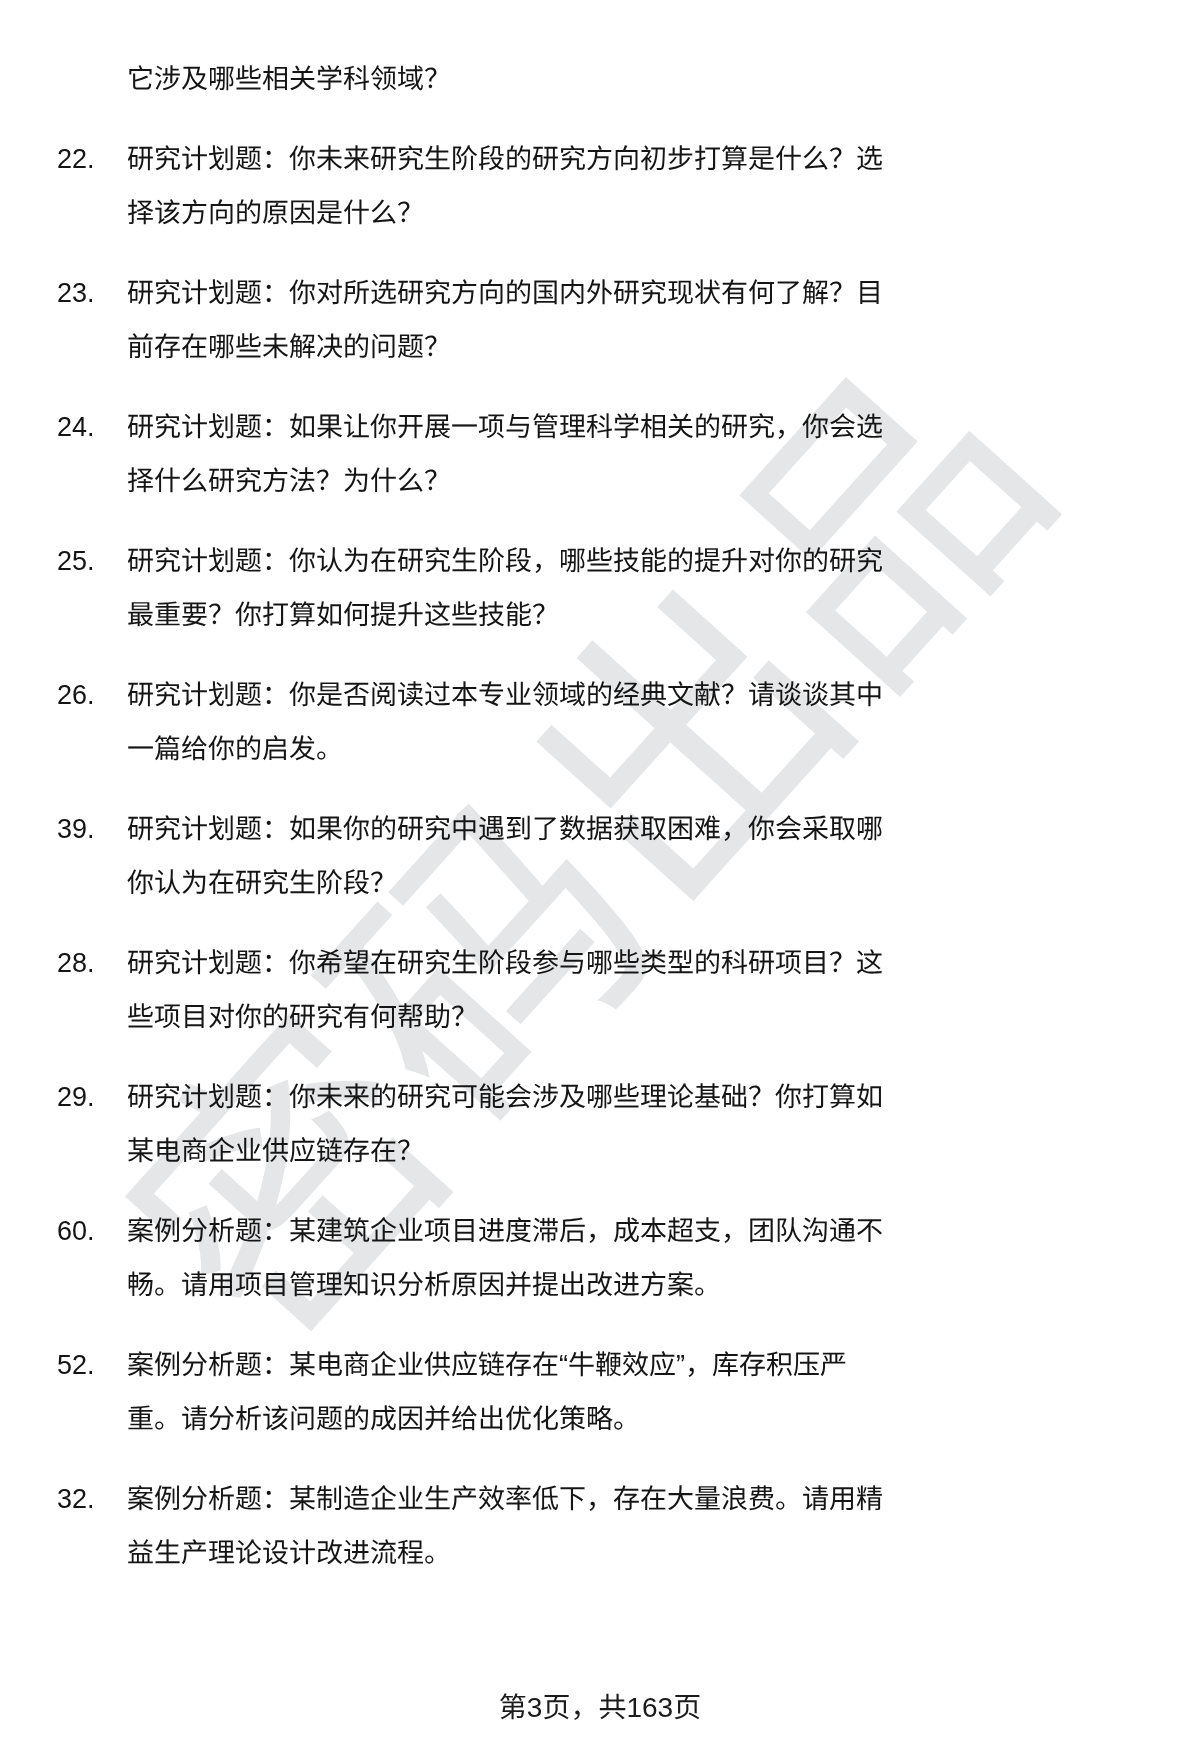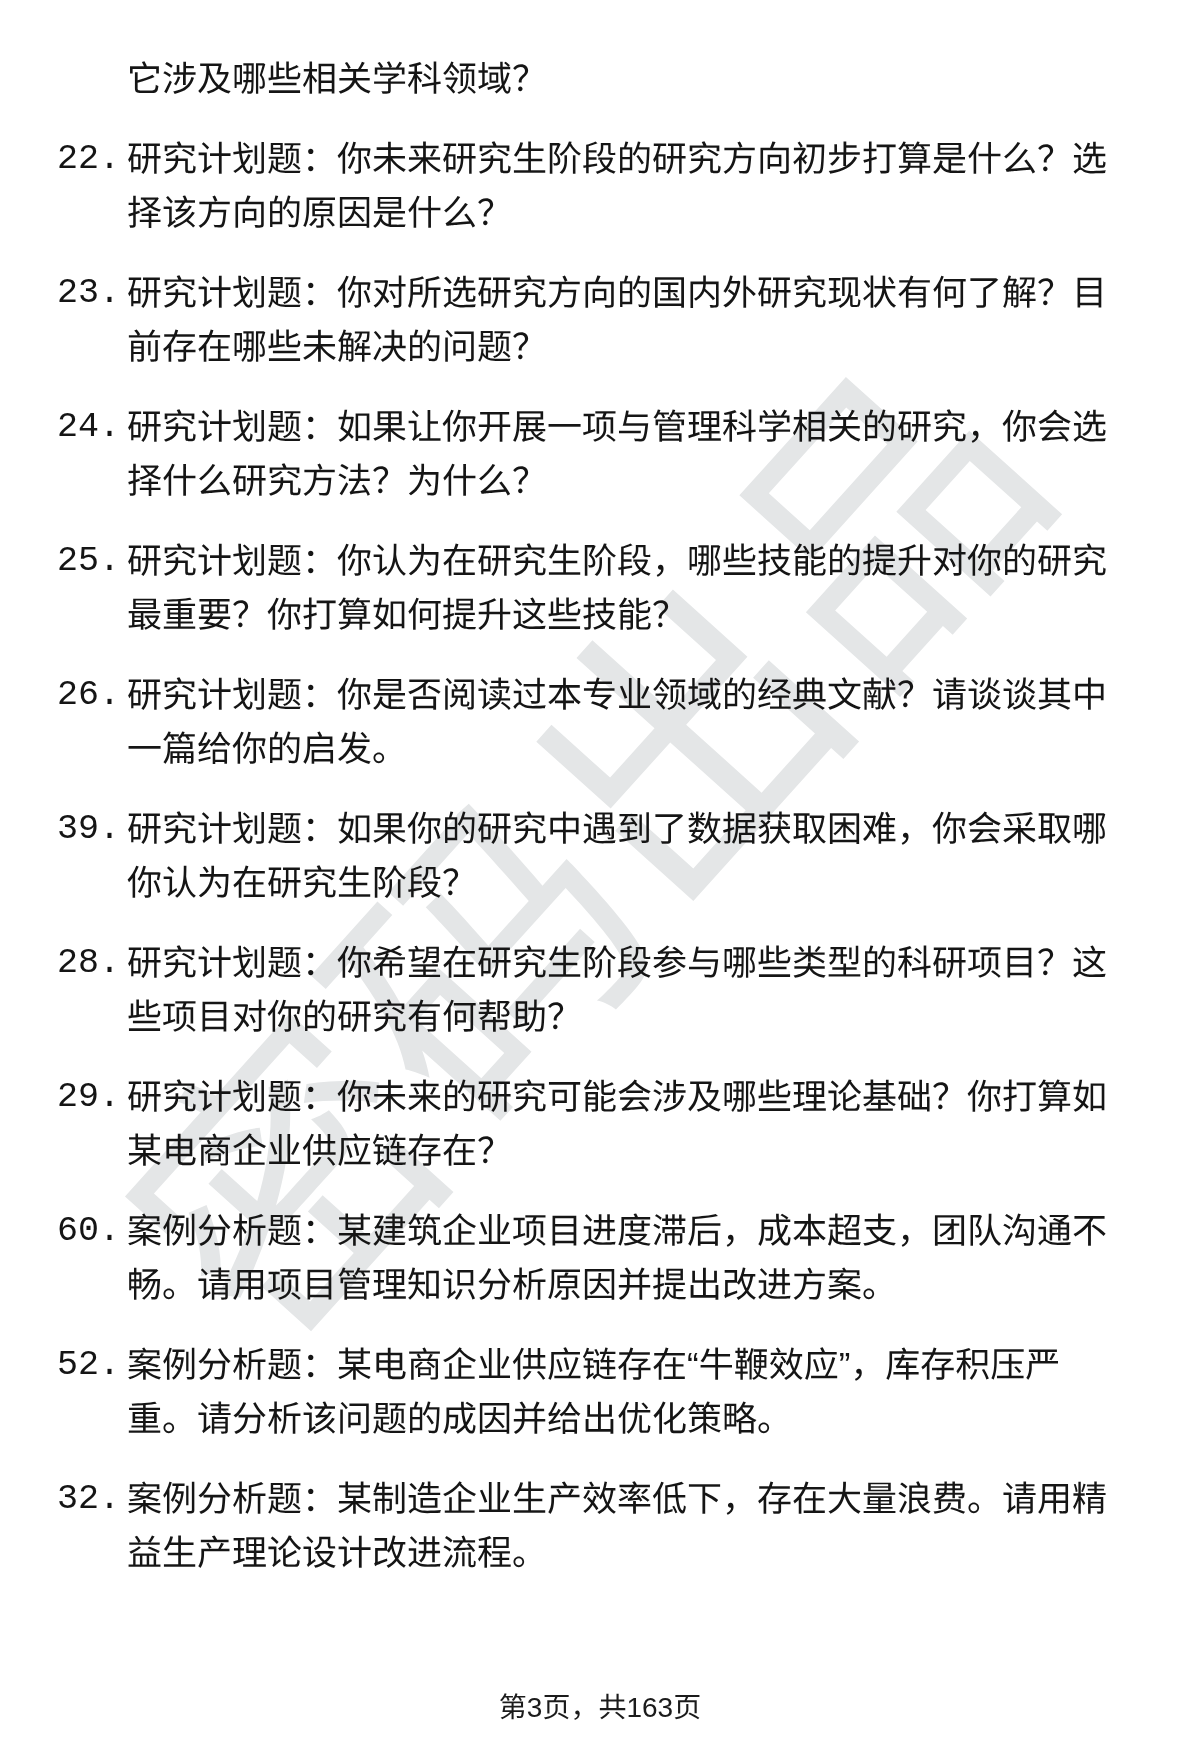--- a/index.html
+++ b/index.html
@@ -28,37 +28,36 @@
     white-space: nowrap;
     color: #e4e6e7;
     z-index: 0;
     user-select: none;
     pointer-events: none;
   }
   .content {
     position: relative;
     z-index: 1;
     padding: 52px 48px 0 57px;
-    font-size: 35px;
+    font-size: 27px;
     line-height: 54px;
   }
   .cont-line {
     margin-left: 70px;
     margin-bottom: 26px;
     white-space: pre-line;
   }
   .question {
     display: flex;
     align-items: flex-start;
     margin-bottom: 26px;
   }
   .q-num {
     flex: 0 0 70px;
     width: 70px;
-    font-family: Liberation Mono, monospace;
   }
   .q-text {
     flex: 1 1 auto;
     white-space: pre-line;
   }
   .footer {
     position: absolute;
     left: 0;
     right: 0;
     top: 1690px;

